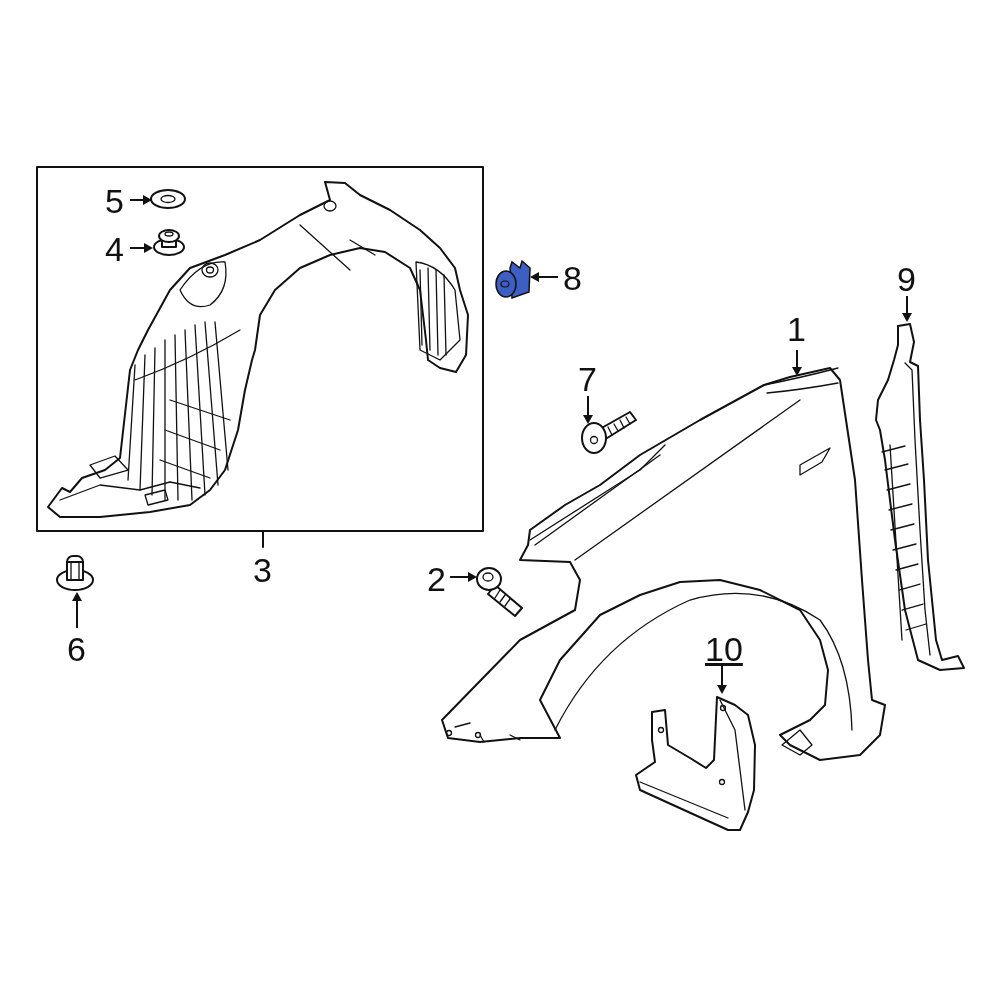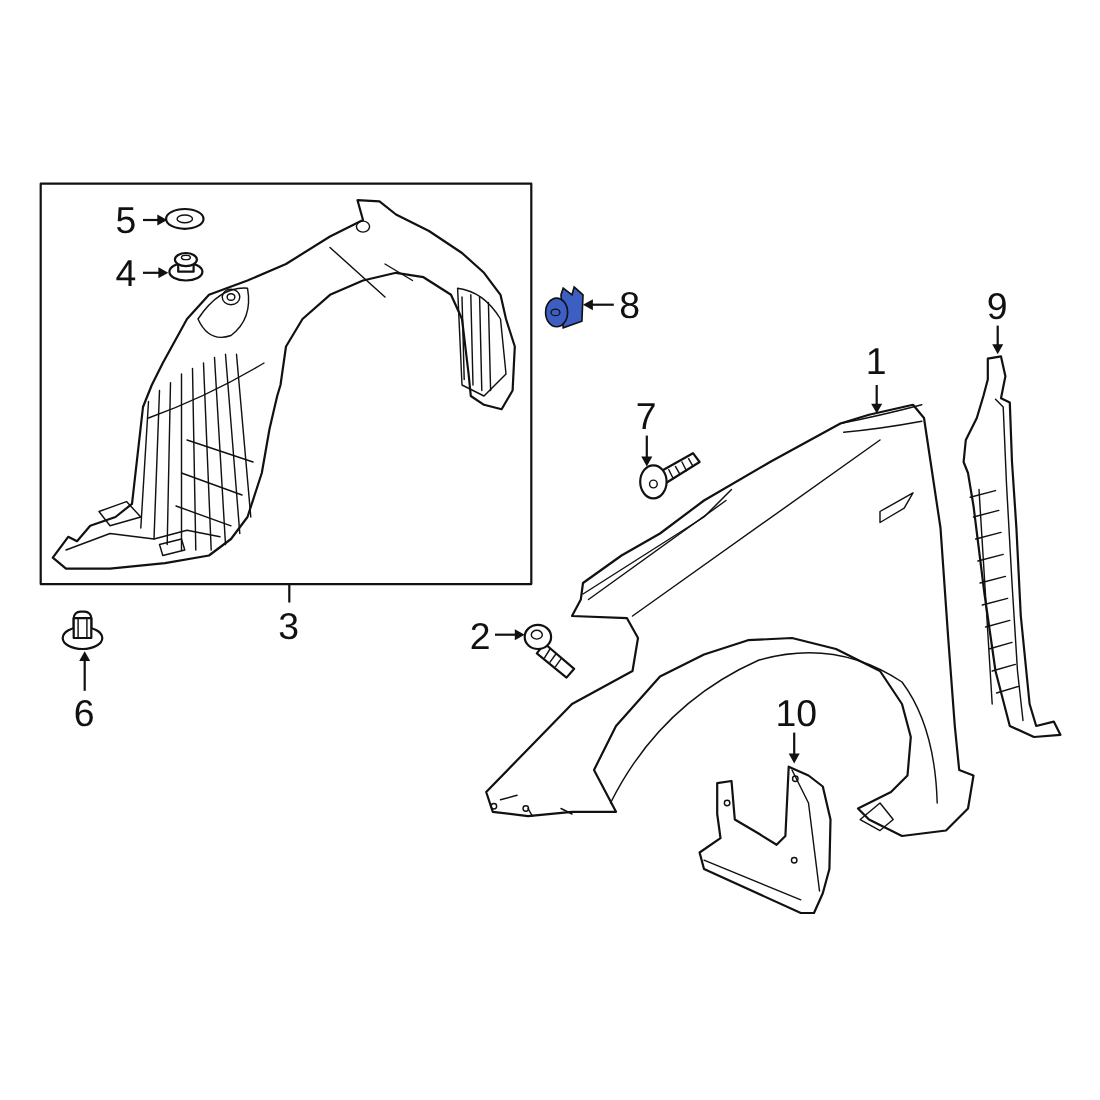--- a/index.html
+++ b/index.html
@@ -168,14 +168,14 @@
 
 <span class="callout" style="left:105px; top:184px;">5</span>
 <span class="callout" style="left:105px; top:232px;">4</span>
 <span class="callout" style="left:253px; top:553px;">3</span>
 <span class="callout" style="left:563px; top:261px;">8</span>
 <span class="callout" style="left:578px; top:362px;">7</span>
 <span class="callout" style="left:787px; top:312px;">1</span>
 <span class="callout" style="left:897px; top:262px;">9</span>
 <span class="callout" style="left:427px; top:562px;">2</span>
 <span class="callout" style="left:67px; top:632px;">6</span>
-<span class="callout" style="left:705px; top:632px;">10</span>
+<span class="callout" style="left:705px; top:632px;text-decoration:underline;">10</span>
 </div>
 
 </body></html>

